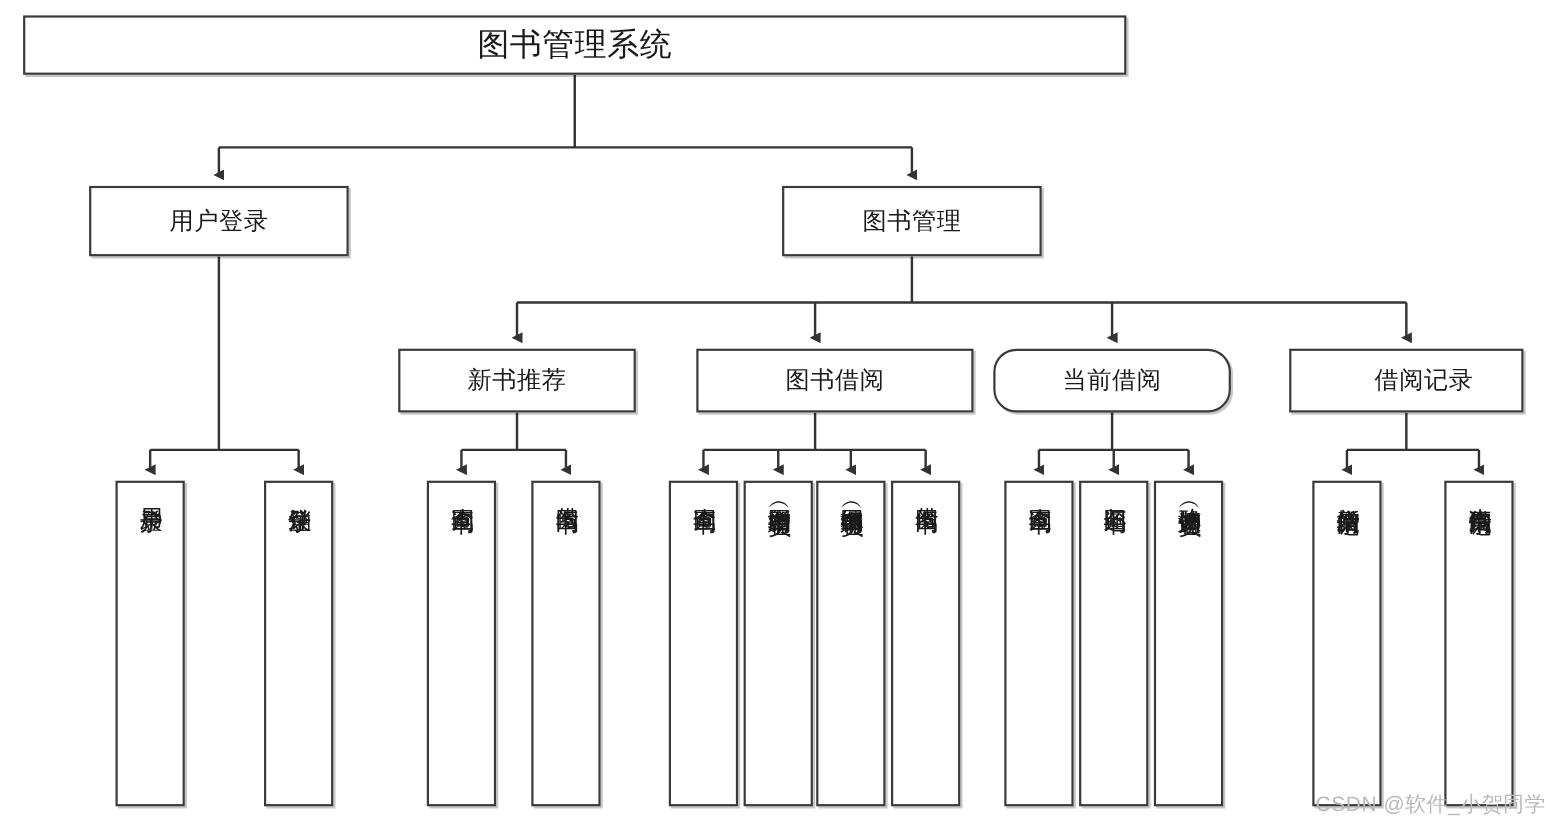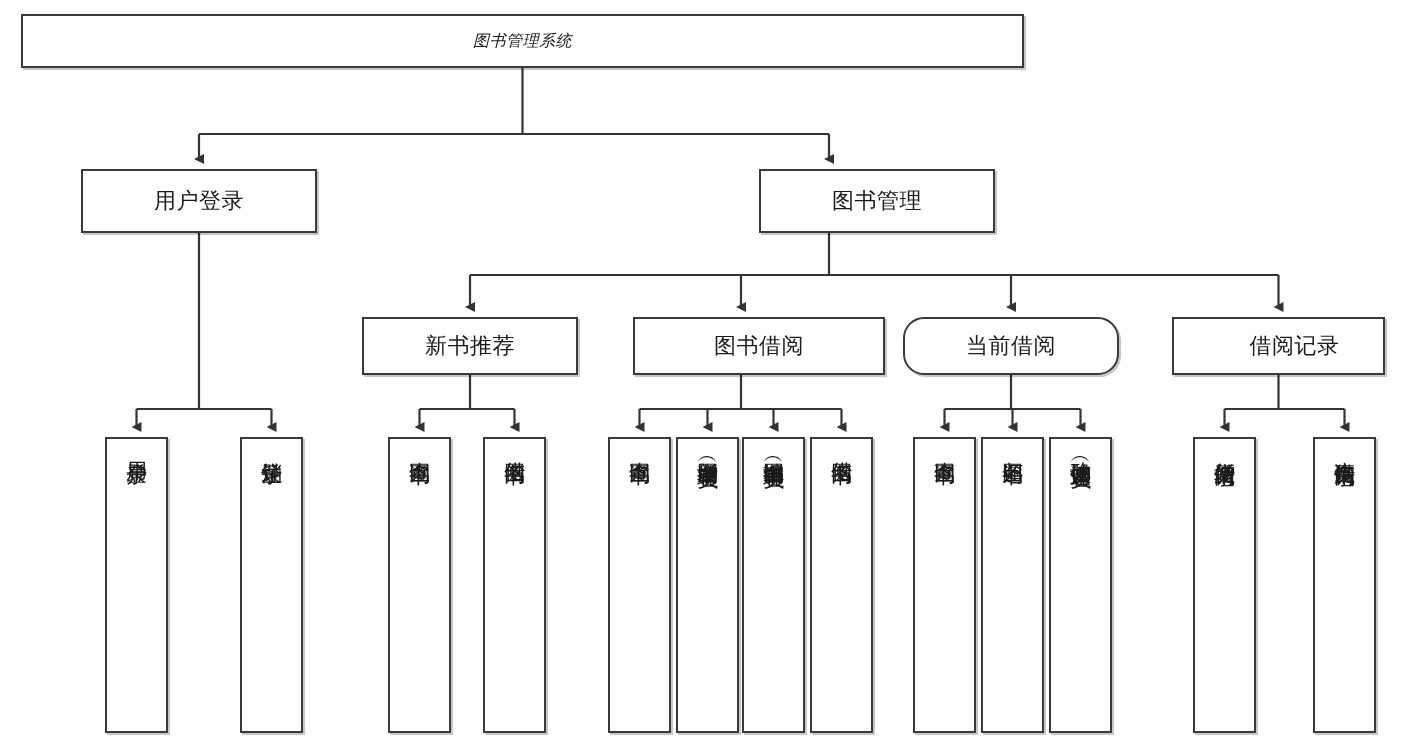--- a/index.html
+++ b/index.html
@@ -39,22 +39,21 @@
   .node-label {
     text-align: center;
     line-height: 1.12;
     white-space: nowrap;
   }
   .node.horizontal .node-label {
     font-size: 22px;
     letter-spacing: 0.5px;
   }
   .node.root .node-label {
-    font-size: 16px;
-    font-style: italic;
+    font-size: 29px;
   }
   .node.vertical {
     align-items: flex-start;
     padding-top: 6px;
   }
   .node.vertical .node-label {
     writing-mode: vertical-rl;
     text-orientation: upright;
     font-size: 21px;
     line-height: 1.06;
@@ -119,21 +118,21 @@
       </g>
   </svg>
 
   <div id="nodes">
       <div class="node horizontal root" style="left: 21px; top: 14px; width: 1003px; height: 54px;">
         <span class="node-label">图书管理系统</span>
       </div>
       <div class="node horizontal" style="left: 81px; top: 169px; width: 236px; height: 64px;">
         <span class="node-label">用户登录</span>
       </div>
-      <div class="node horizontal" style="left: 711px; top: 169px; width: 236px; height: 64px; margin-left: 48px;">
+      <div class="node horizontal" style="left: 711px; top: 169px; width: 236px; height: 64px;">
         <span class="node-label">图书管理</span>
       </div>
       <div class="node horizontal" style="left: 362px; top: 317px; width: 216px; height: 58px;">
         <span class="node-label">新书推荐</span>
       </div>
       <div class="node horizontal" style="left: 633px; top: 317px; width: 252px; height: 58px;">
         <span class="node-label">图书借阅</span>
       </div>
       <div class="node horizontal" style="left: 903px; top: 317px; width: 216px; height: 58px; border-radius: 21px;">
         <span class="node-label">当前借阅</span>
@@ -175,14 +174,15 @@
         <span class="node-label">确认归还（管理员）</span>
       </div>
       <div class="node vertical" style="left: 1193px; top: 437px; width: 63px; height: 296px;">
         <span class="node-label">新增借阅记录</span>
       </div>
       <div class="node vertical" style="left: 1313px; top: 437px; width: 63px; height: 296px;">
         <span class="node-label">查询借阅记录</span>
       </div>
     </div>
 
+  <div class="watermark" style="left: 1196px; top: 718px;">CSDN @软件_小贺同学</div>
 
 </div>
 
 </body></html>

